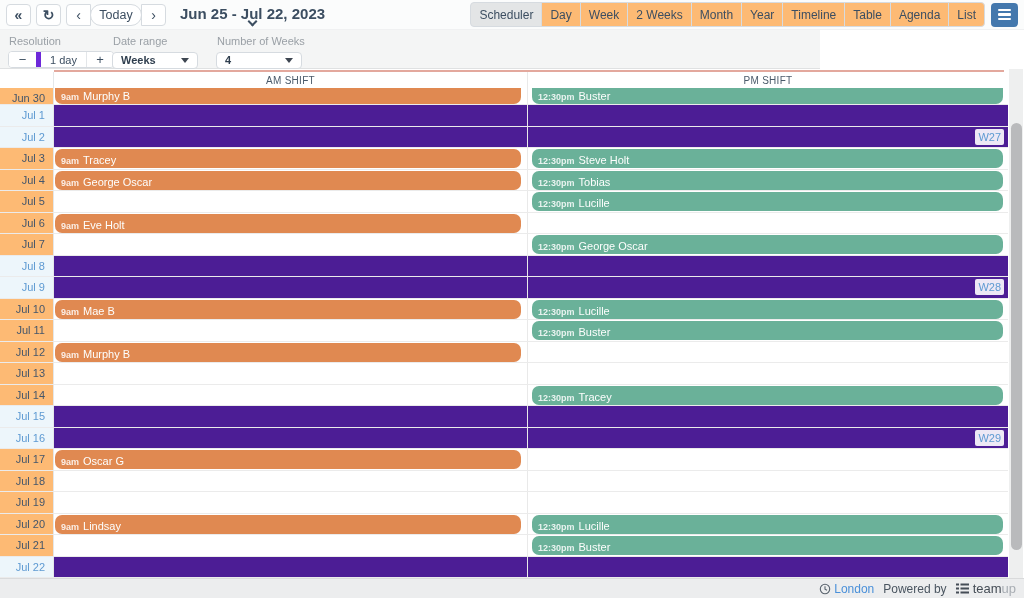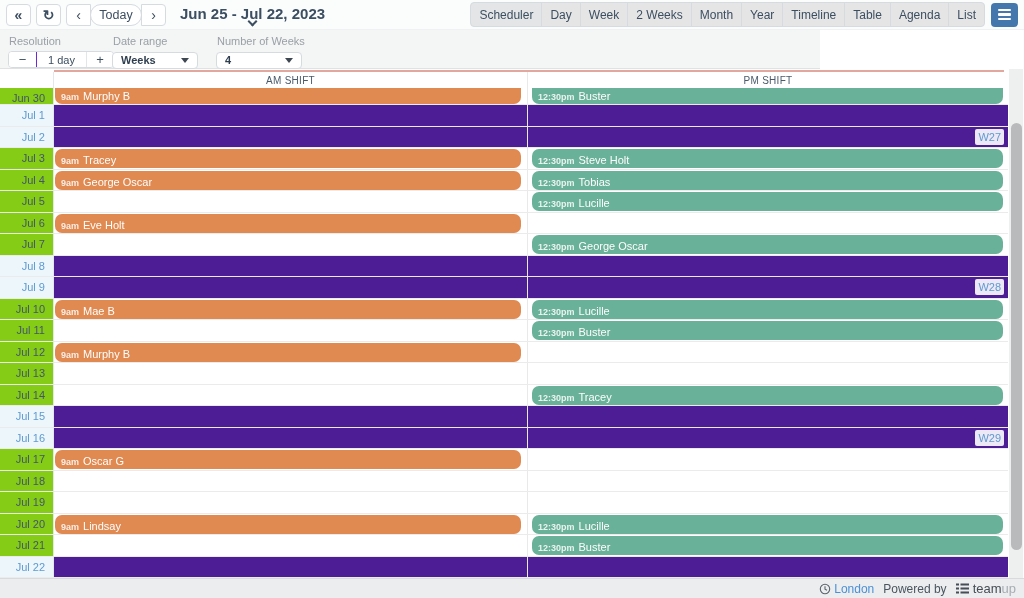--- a/index.html
+++ b/index.html
@@ -18,21 +18,21 @@
   .btn-group .btn { border-radius:11px; margin-left:-1px; }
   .btn-group .btn:first-child { border-radius:4px 0 0 4px; margin-left:0; }
   .btn-group .btn:last-child { border-radius:0 4px 4px 0; }
   .btn.seg { width:25px; font-size:14px; }
   .btn.seg.today { width:52px; font-size:12.5px; }
   .title-wrap { display:inline-flex; align-items:center; margin-left:6px;
                 color:#3c4e61; font-size:15px; font-weight:700; cursor:pointer;flex-direction:column; }
   .chev { width:7px; height:7px; border-left:2px solid #3c4e61; border-bottom:2px solid #3c4e61;
           transform:rotate(-45deg); margin-top:-4px; }
   .tabs { display:inline-flex; margin-left:auto; }
-  .tab { height:25px; padding:0 8px; background:#e5e5e5; border:1px solid #d6dbe0;
+  .tab { height:25px; padding:0 8px; background:#fdba74; border:1px solid #d6dbe0;
          margin-left:-1px; color:#3c4e61; font-family:inherit; font-size:12px; cursor:pointer; }
   .tab:first-child { border-radius:4px 0 0 4px; margin-left:0; }
   .tab:last-child { border-radius:0 4px 4px 0; }
   .tab.active { background:#e3e5e6; }
   .menu-btn { width:27px; height:24px; margin-left:6px; background:#4478ad; border:none;
               border-radius:4px; cursor:pointer; display:inline-flex; align-items:center;
               justify-content:center; }
   .bars { display:flex; flex-direction:column; gap:2px; }
   .bars i { display:block; width:13px; height:2.5px; background:#fff; border-radius:1px; }
 
@@ -41,42 +41,42 @@
                 background:#f4f5f5; border-bottom:1px solid #dfe1e2; }
   .field { position:absolute; top:0; }
   .field .flabel { display:block; font-size:11px; color:#9aa0a6; margin:5px 0 3px 1px; }
   .stepper { display:inline-flex; height:17px; border:1px solid #d6dbe0; border-radius:4px;
              background:#fff; overflow:hidden; }
   .stepper > * { display:inline-flex; align-items:center; justify-content:center;
                  font-size:11px; color:#3c4e61; }
   .step-btn { width:27px; background:#fff; border:none; border-left:1px solid #e3e6e9;
               cursor:pointer; font-size:13px; color:#3c4e61; }
   .step-btn:first-child { border-left:none; }
-  .step-val { width:50px; border-left:1px solid #6d28d9; font-weight:400; }
+  .step-val { width:50px; border-left:5px solid #6d28d9; font-weight:400; }
   .select { display:inline-flex; height:17px; width:86px; border:1px solid #d6dbe0;
             border-radius:4px; background:#fff; align-items:center; justify-content:space-between;
             padding:0 8px; font-size:11px; color:#2f3e4e; font-weight:700; cursor:pointer; }
   .tri { width:0; height:0; border-left:4px solid transparent; border-right:4px solid transparent;
          border-top:5px solid #3e4651; }
 
   
   .scheduler { position:absolute; top:69px; left:0; width:1024px; height:509px; background:#fff; }
   .top-accent { position:absolute; top:1px; left:54px; width:950px; height:2px; background:#e3a89d; }
   .col-headers { position:absolute; top:3px; left:0; width:1008px; height:16px; display:flex; }
   .gutter-head { width:54px; border-right:1px solid #e4e7e9; }
   .col-head { display:flex; align-items:center; justify-content:center; font-size:10px;
               color:#4a5a6a; letter-spacing:.3px; }
   .col-head.am { width:474px; border-right:1px solid #e9e9e9; }
   .col-head.pm { flex:1; }
   .rows { position:absolute; top:19px; left:0; width:1008px; }
   .row { display:flex; height:21.5px; border-bottom:1px solid #ebebeb; background:#fff; }
   .row.partial { height:17px; }
   .row.partial .event { margin-top:-3px; border-top-left-radius:0; border-top-right-radius:0; }
   .gutter { width:54px; font-size:11px; color:#44566b; text-align:right; padding-right:8px;
-            line-height:20px; background:#84cc16; border-right:1px solid #e4e7e9; cursor:pointer; }
+            line-height:20px; background:#fdba74; border-right:1px solid #e4e7e9; cursor:pointer; }
   .cell { overflow:hidden; position:relative; }
   .cell.am { width:474px; border-right:1px solid #e9e9e9; }
   .cell.pm { flex:1; }
   .row.weekend { background:#4c1d95; }
   .row.weekend .gutter { background:#edf6fb; color:#5e9ad2; }
   .event { height:19px; margin-top:1px; border-radius:7px; white-space:nowrap; overflow:hidden;
            line-height:19px; padding-left:6px; cursor:pointer; }
   .event.am { margin-left:1px; margin-right:6px; background:#e08951; }
   .event.pm { margin-left:4px; margin-right:5px; background:#6ab199; }
   .etime { font-size:9px; font-weight:700; color:rgba(255,255,255,.85); margin-right:4px; }

